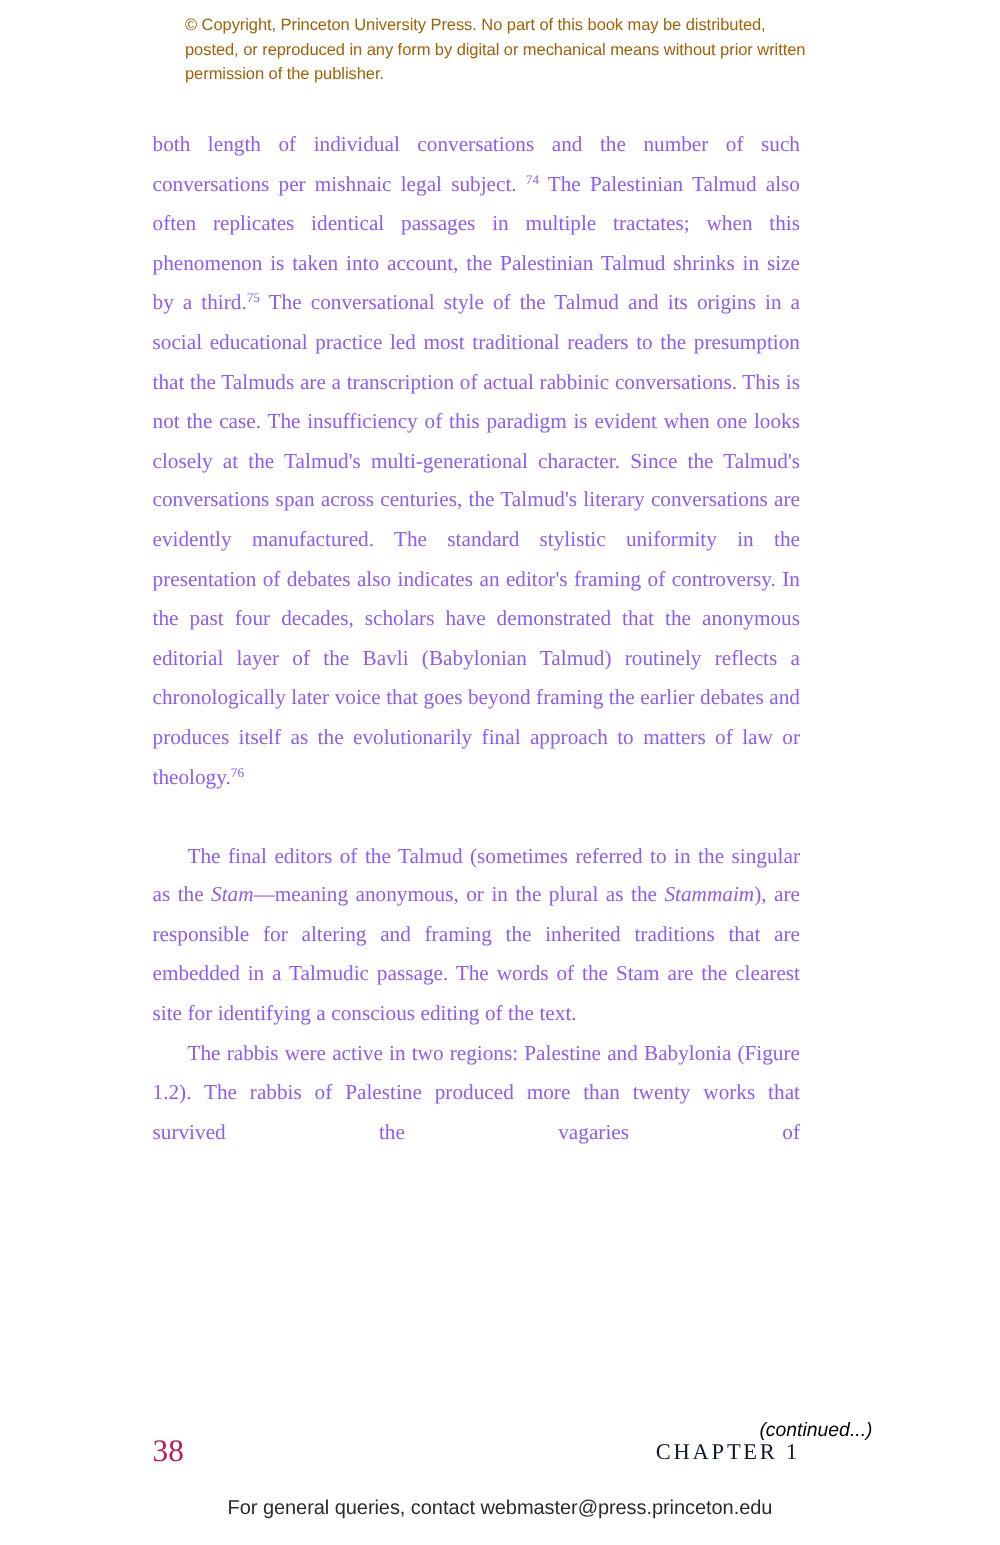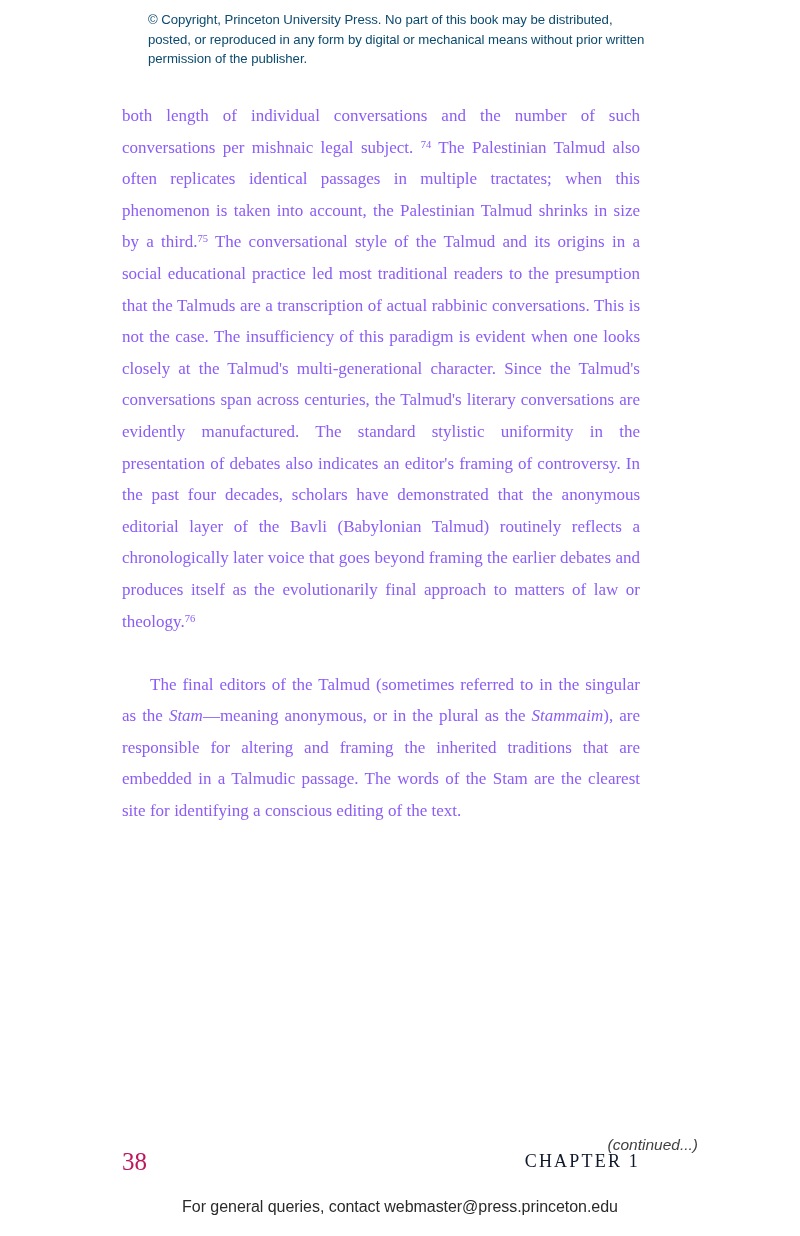--- a/index.html
+++ b/index.html
@@ -20,21 +20,21 @@
 
   
   .copyright-notice {
     position: absolute;
     left: 148px;
     top: 10px;
     width: 504px;
     font-family: "Liberation Sans", "DejaVu Sans", sans-serif;
     font-size: 13.2px;
     line-height: 19.5px;
-    color: #0c4a6e;
+    color: #a16207;
     text-align: left;
     letter-spacing: -0.05px;
   }
 
   
   .text-column {
     position: absolute;
     left: 122px;
     top: 100px;
     width: 518px;
@@ -93,21 +93,21 @@
     color: #0f172a;
     white-space: nowrap;
   }
   .continued-marker {
     position: absolute;
     right: -58px;
     top: -12px;
     font-family: "Liberation Sans", "DejaVu Sans", sans-serif;
     font-style: italic;
     font-size: 15.5px;
-    color: #404040;
+    color: #000000;
     white-space: nowrap;
     text-align: right;
   }
 
   
   .query-line {
     position: absolute;
     left: 0;
     top: 1198px;
     width: 800px;
@@ -122,20 +122,21 @@
 <body>
 
 <div class="copyright-notice">© Copyright, Princeton University Press. No part of this book may be distributed, posted, or reproduced in any form by digital or mechanical means without prior written permission of the publisher.</div>
 
 <div class="text-column">
 
   <p class="body-paragraph last-line-full"><span>both length of individual conversations and the number of such conversations per mishnaic legal subject. </span><sup class="footnote-ref">74</sup><span> The Palestinian Talmud also often replicates identical passages in multiple tractates; when this phenomenon is taken into account, the Palestinian Talmud shrinks in size by a third.</span><sup class="footnote-ref">75</sup><span> The conversational style of the Talmud and its origins in a social educational practice led most traditional readers to the presumption that the Talmuds are a transcription of actual rabbinic conversations. This is not the case. The insufficiency of this paradigm is evident when one looks closely at the Talmud's multi-generational character. Since the Talmud's conversations span across centuries, the Talmud's literary conversations are evidently manufactured. The standard stylistic uniformity in the presentation of debates also indicates an editor's framing of controversy. In the past four decades, scholars have demonstrated that the anonymous editorial layer of the Bavli (Babylonian Talmud) routinely reflects a chronologically later voice that goes beyond framing the earlier debates and produces itself as the evolutionarily final approach to matters of law or theology.</span><sup class="footnote-ref">76</sup></p>
 
   <p class="body-paragraph indented"><span>The final editors of the Talmud (sometimes referred to in the singular as the </span><em class="term">Stam</em><span>—meaning anonymous, or in the plural as the </span><em class="term">Stammaim</em><span>), are responsible for altering and framing the inherited traditions that are embedded in a Talmudic passage. The words of the Stam are the clearest site for identifying a conscious editing of the text.</span></p>
 
+  <p class="body-paragraph indented last-line-full"><span>The rabbis were active in two regions: Palestine and Babylonia (Figure 1.2). The rabbis of Palestine produced more than twenty works that survived the vagaries of</span></p>
 
 </div>
 
 <div class="page-footer">
   <span class="folio">38</span>
   <span class="running-head">CHAPTER 1</span>
   <span class="continued-marker">(continued...)</span>
 </div>
 
 <div class="query-line">For general queries, contact webmaster@press.princeton.edu</div>

